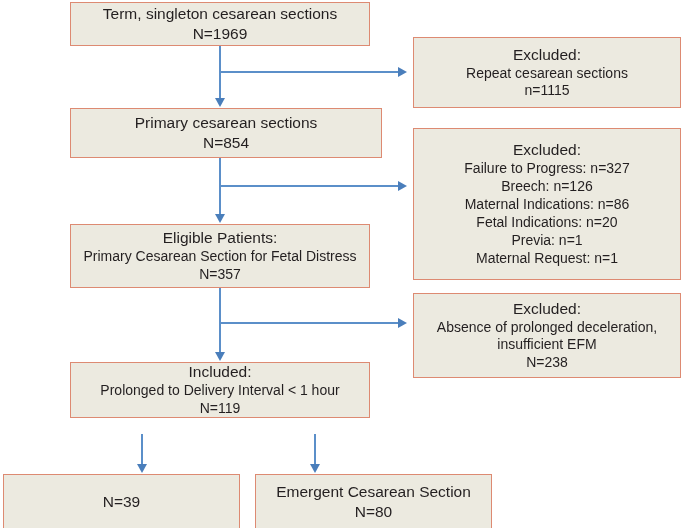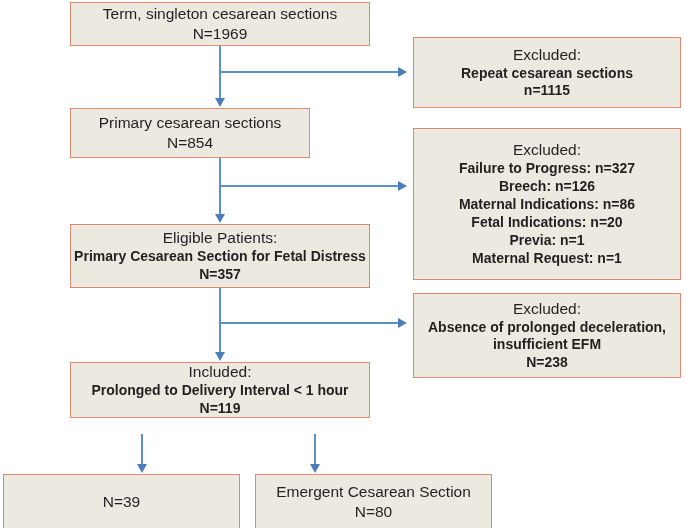--- a/index.html
+++ b/index.html
@@ -28,25 +28,25 @@
     justify-content: center;
     text-align: center;
     line-height: 1.28;
     color: #231f20;
   }
   .node .line {
     display: block;
     white-space: nowrap;
   }
   .t-lg { font-size: 15.5px; }
-  .t-md { font-size: 14px; font-weight: bold; }
+  .t-md { font-size: 14px; }
 
   
   #node-term      { left: 70px;  top: 2px;   width: 300px; height: 44px; }
-  #node-primary   { left: 70px;  top: 108px; width: 240px; height: 50px; }
+  #node-primary   { left: 70px;  top: 108px; width: 312px; height: 50px; }
   #node-eligible  { left: 70px;  top: 224px; width: 300px; height: 64px; }
   #node-included  { left: 70px;  top: 362px; width: 300px; height: 56px; }
 
   
   #node-excl-1 { left: 413px; top: 37px;  width: 268px; height: 71px; }
   #node-excl-2 { left: 413px; top: 128px; width: 268px; height: 152px; }
   #node-excl-3 { left: 413px; top: 293px; width: 268px; height: 85px; }
 
   
   #node-crash    { left: 3px;   top: 474px; width: 237px; height: 56px; }

